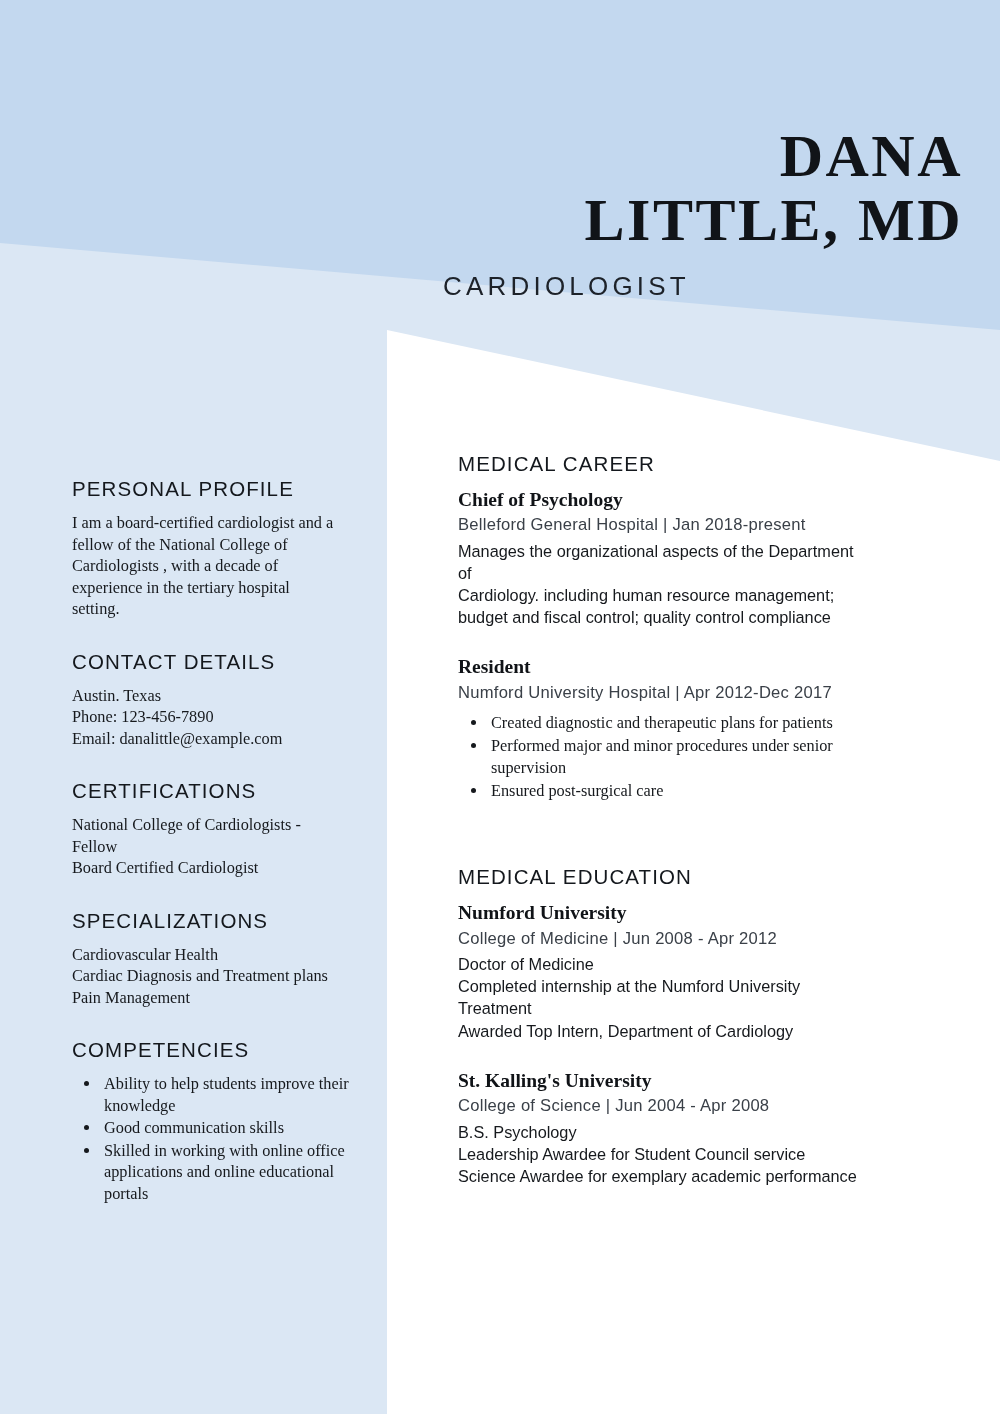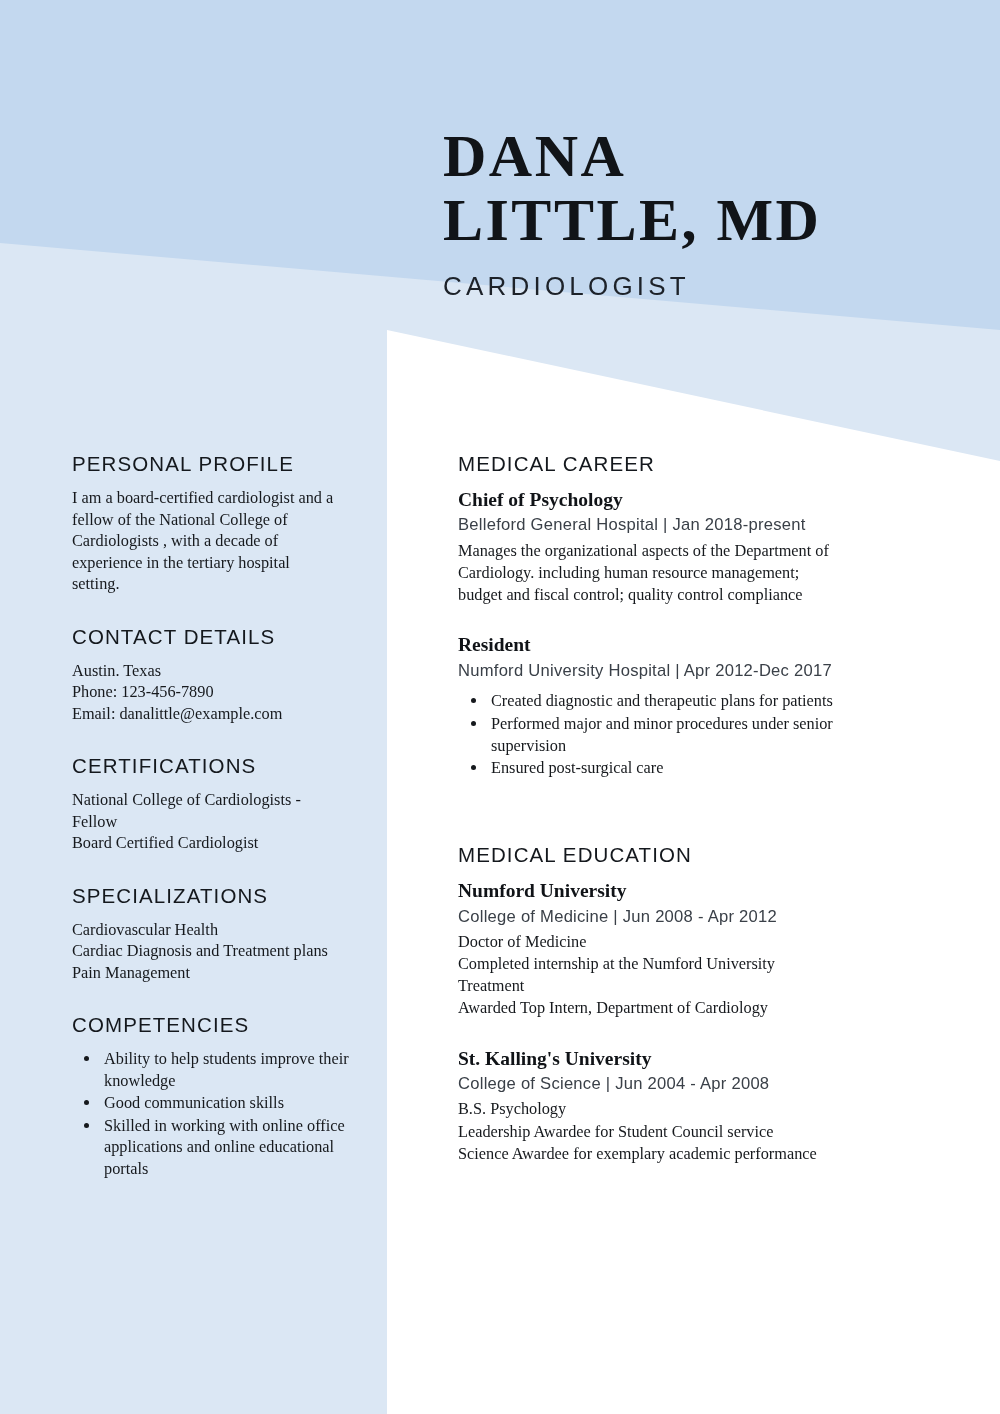--- a/index.html
+++ b/index.html
@@ -38,35 +38,36 @@
     width: 520px;
   }
   .name-line {
     font-family: "Liberation Serif", serif;
     font-weight: 700;
     font-size: 60px;
     line-height: 1.07;
     letter-spacing: 2.5px;
     color: #111418;
     white-space: nowrap;
+    text-align: right;
   }
   .job-title {
     margin-top: 19px;
     font-family: "Liberation Sans", sans-serif;
     font-weight: 400;
     font-size: 26px;
     letter-spacing: 4.2px;
     color: #1d2229;
   }
 
   
   .col-left {
     position: absolute;
     left: 72px;
-    top: 452px;
+    top: 477px;
     width: 288px;
   }
   .col-right {
     position: absolute;
     left: 458px;
     top: 452px;
     width: 400px;
   }
 
   .section { margin-bottom: 30px; }
@@ -103,21 +104,21 @@
   .entry-sub {
     font-family: "Liberation Sans", sans-serif;
     font-weight: 400;
     font-size: 16.6px;
     letter-spacing: 0.25px;
     line-height: 1.35;
     color: #3a4048;
     margin-bottom: 3px;
   }
   .entry-desc {
-    font-family: Liberation Serif, serif;
+    font-family: Liberation Sans, sans-serif;
     font-size: 16.3px;
     line-height: 1.36;
     color: #16191d;
   }
   .entry-desc .line { display: block; }
 
   ul.bullets {
     margin: 8px;
     padding-left: 22px;
     font-family: "Liberation Serif", serif;

